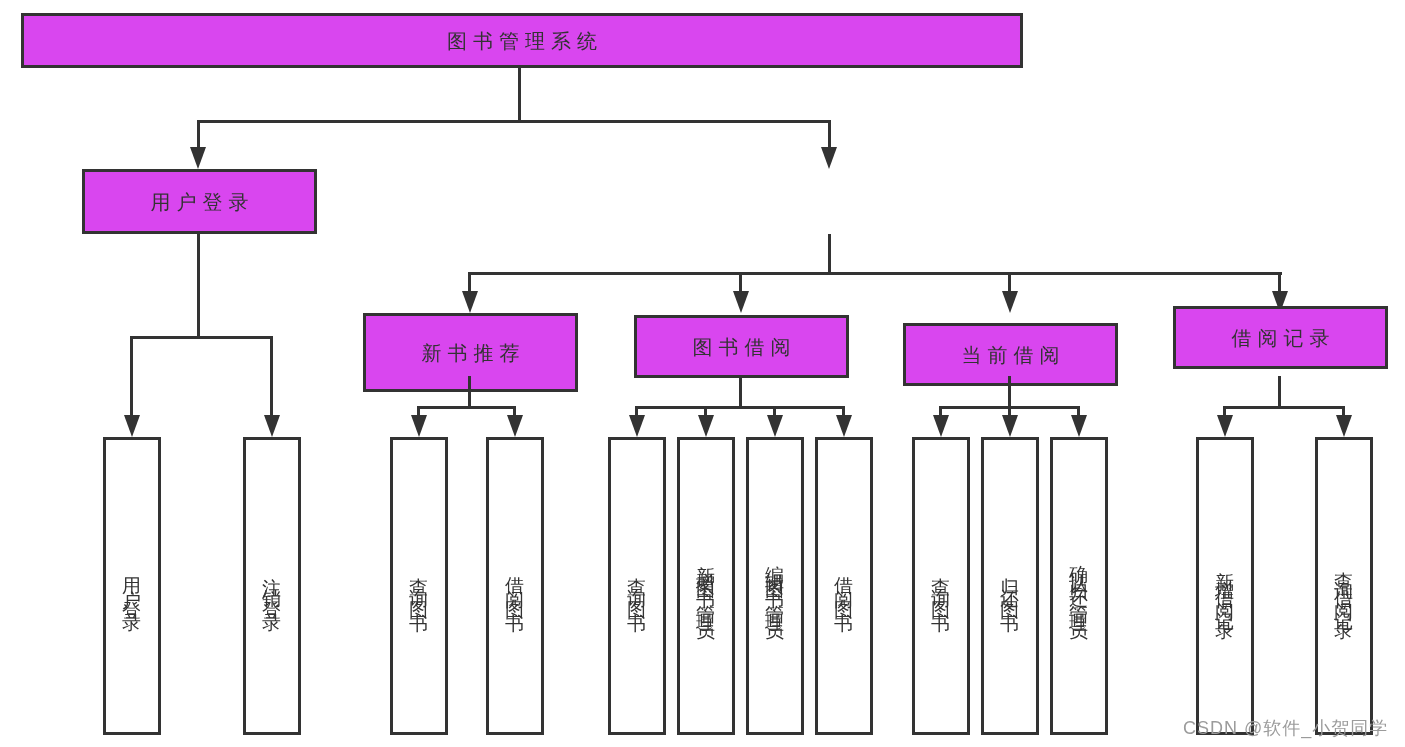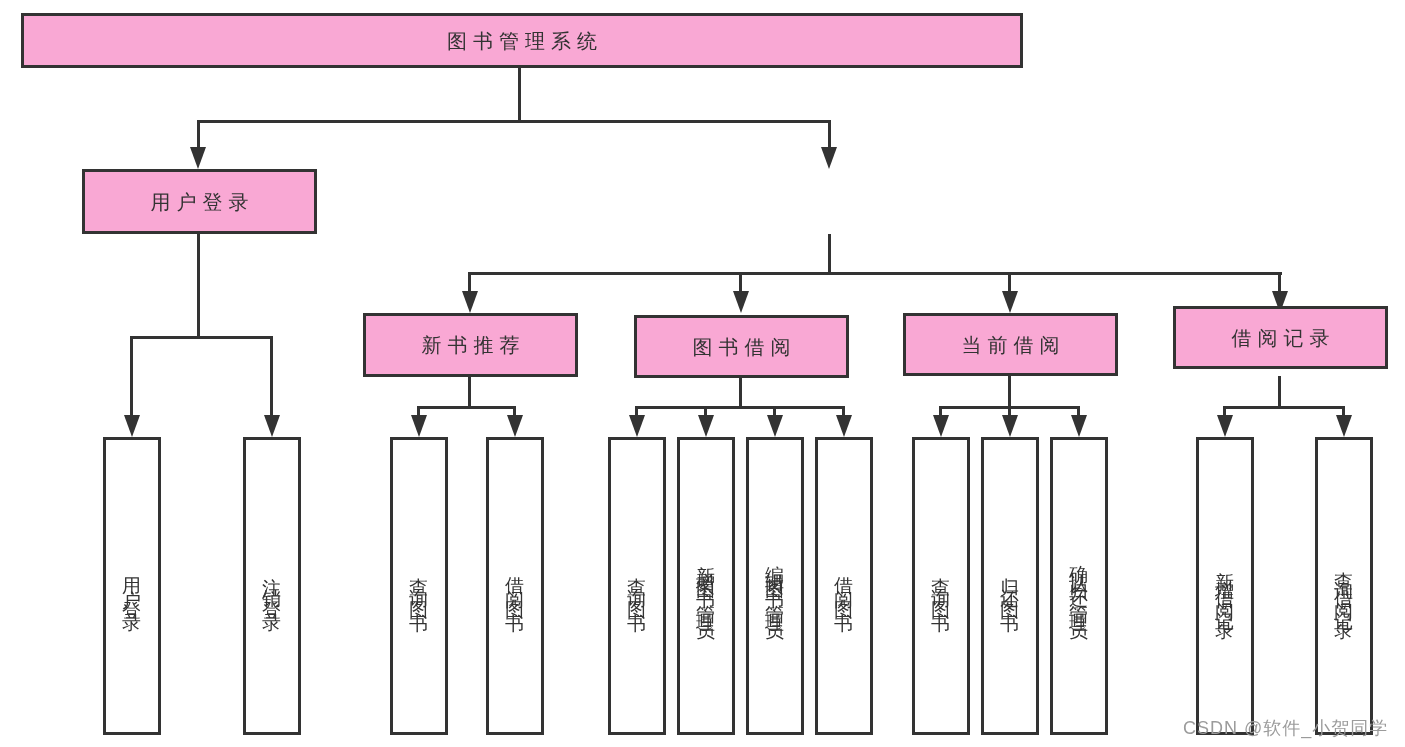--- a/index.html
+++ b/index.html
@@ -9,21 +9,21 @@
     height: 747px;
     background: #ffffff;
     overflow: hidden;
     font-family: "Liberation Sans", "DejaVu Sans", sans-serif;
     color: #333333;
   }
   .hbox {
     position: absolute;
     box-sizing: border-box;
     border: 3px solid #333333;
-    background: #f9a8d4;
+    background: #d946ef;
     display: flex;
     align-items: center;
     justify-content: center;
     font-size: 20px;
     letter-spacing: 6px;
     text-indent: 6px;
     line-height: 1;
     white-space: nowrap;
   }
   .vbox {
@@ -87,23 +87,23 @@
   <div class="hl" style="left:469px; top:272px; width:813px;"></div>
   <div class="vl" style="left:468px; top:272px; height:25px;"></div>
   <div class="vl" style="left:739px; top:272px; height:25px;"></div>
   <div class="vl" style="left:1008px; top:272px; height:25px;"></div>
   <div class="vl" style="left:1278px; top:272px; height:25px;"></div>
   <div class="ar" style="left:462px; top:291px;"></div>
   <div class="ar" style="left:733px; top:291px;"></div>
   <div class="ar" style="left:1002px; top:291px;"></div>
   <div class="ar" style="left:1272px; top:291px;"></div>
 
-  <div class="hbox" style="left:363px; top:313px; width:215px; height:64px;">新书推荐</div>
+  <div class="hbox" style="left:363px; top:313px; width:215px; height:79px;">新书推荐</div>
   <div class="hbox" style="left:634px; top:315px; width:215px; height:63px;">图书借阅</div>
-  <div class="hbox" style="left:903px; top:313px; width:215px; height:63px;">当前借阅</div>
+  <div class="hbox" style="left:903px; top:323px; width:215px; height:63px;">当前借阅</div>
   <div class="hbox" style="left:1173px; top:306px; width:215px; height:63px;">借阅记录</div>
 
   <div class="vl" style="left:468px; top:376px; height:33px;"></div>
   <div class="hl" style="left:417px; top:406px; width:99px;"></div>
   <div class="vl" style="left:417px; top:406px; height:14px;"></div>
   <div class="vl" style="left:513px; top:406px; height:14px;"></div>
   <div class="ar" style="left:411px; top:415px;"></div>
   <div class="ar" style="left:507px; top:415px;"></div>
 
   <div class="vl" style="left:739px; top:376px; height:33px;"></div>

